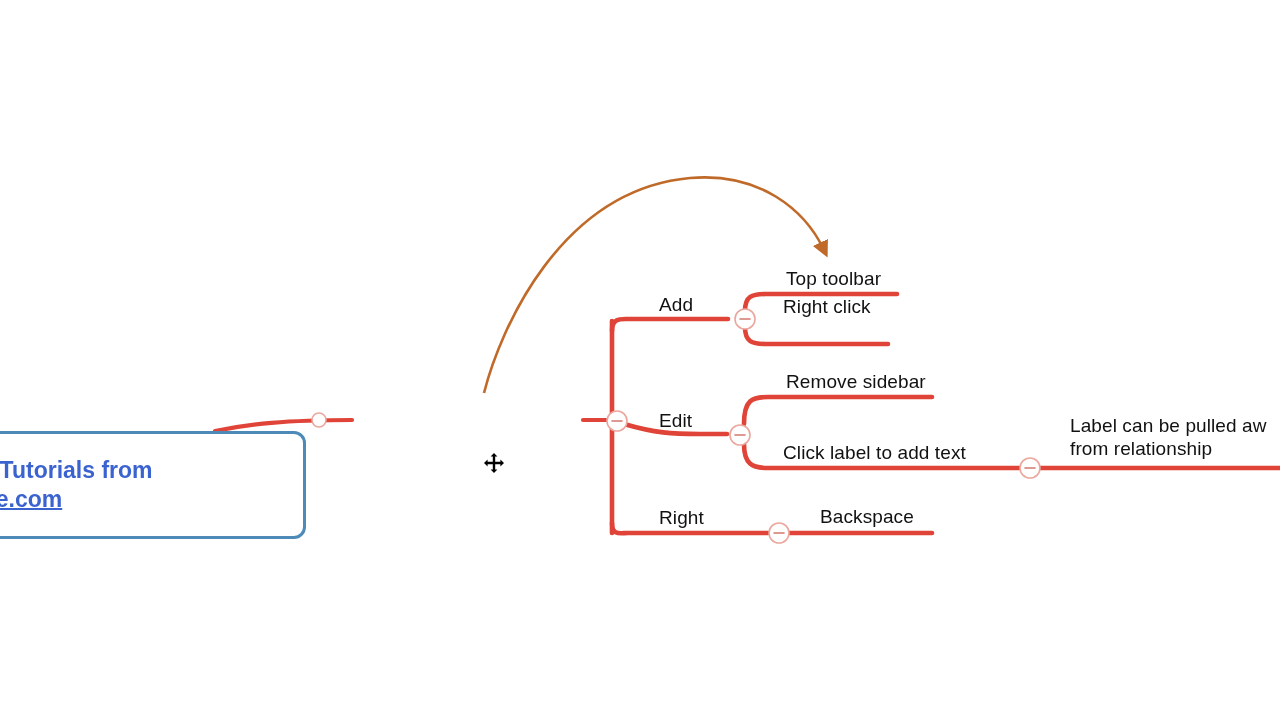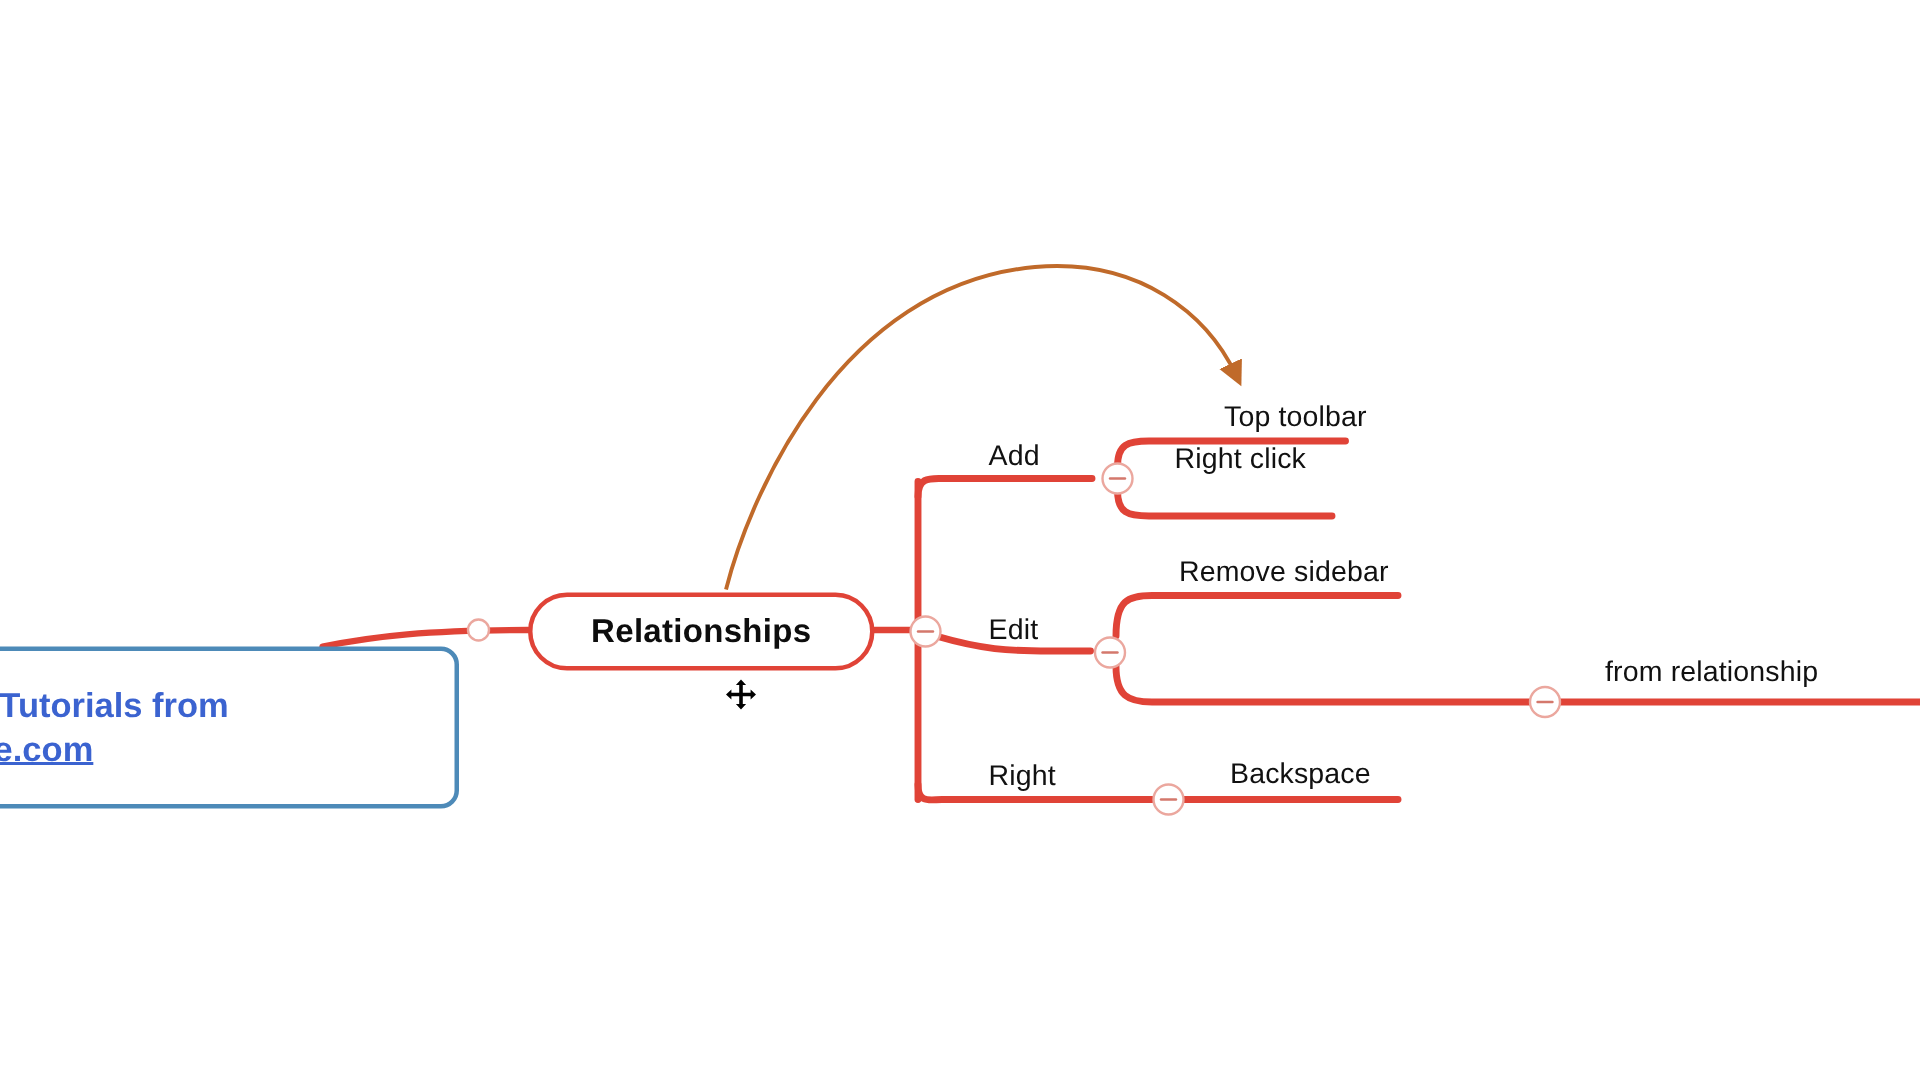--- a/index.html
+++ b/index.html
@@ -139,49 +139,47 @@
     </g>
     <g stroke="#d4786c" stroke-width="1.6" stroke-linecap="round">
       <line x1="612" y1="421" x2="622" y2="421"></line>
       <line x1="740" y1="319" x2="750" y2="319"></line>
       <line x1="735" y1="435" x2="745" y2="435"></line>
       <line x1="1025" y1="468" x2="1035" y2="468"></line>
       <line x1="774" y1="533" x2="784" y2="533"></line>
     </g>
   </svg>
 
-  <div id="central-node">
-    <span class="node-text">Relationships</span>
-  </div>
 
   <svg class="move-cursor" width="22" height="22" viewBox="0 0 22 22">
     <path d="M11 1 L14.4 4.6 L12.2 4.6 L12.2 9.8 L17.4 9.8 L17.4 7.6 L21 11 L17.4 14.4
              L17.4 12.2 L12.2 12.2 L12.2 17.4 L14.4 17.4 L11 21 L7.6 17.4 L9.8 17.4
              L9.8 12.2 L4.6 12.2 L4.6 14.4 L1 11 L4.6 7.6 L4.6 9.8 L9.8 9.8 L9.8 4.6
              L7.6 4.6 Z" fill="#000000"></path>
   </svg>
 
   <div id="callout-box">
     <div class="cl">er (Mac) Tutorials from</div>
     <div class="cl link">ggerplate.com</div>
   </div>
 
   <div class="lbl" style="left:659px; top:293px;">Add</div>
 
-  <div class="lbl" style="left:786px; top:267px;margin-left:30px;">Top toolbar</div>
+  <div class="lbl" style="left:786px; top:267px;">Top toolbar</div>
 
   <div class="lbl" style="left:783px; top:295px;">Right click</div>
 
   <div class="lbl" style="left:659px; top:409px;">Edit</div>
 
   <div class="lbl" style="left:786px; top:370px;">Remove sidebar</div>
 
+  <div class="lbl" style="left:783px; top:441px;">Click label to add text</div>
 
   <div class="lbl two-line" style="left:1070px; top:414px; width:250px;">
-    <br>
+    <span>Label can be pulled aw</span><br>
     <span>from relationship</span>
   </div>
 
   <div class="lbl" style="left:659px; top:506px;">Right</div>
 
   <div class="lbl" style="left:820px; top:505px;">Backspace</div>
 
 </div>
 
 </body></html>

